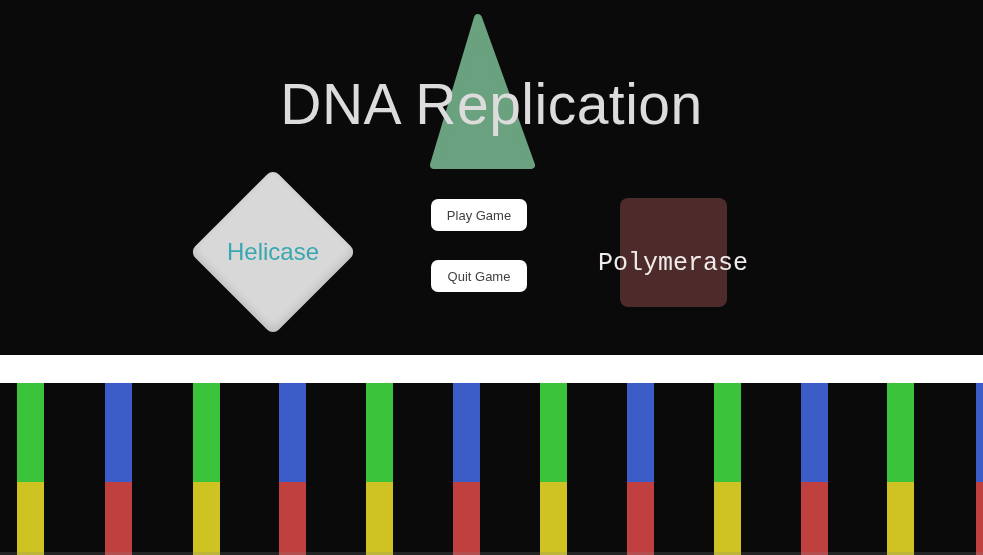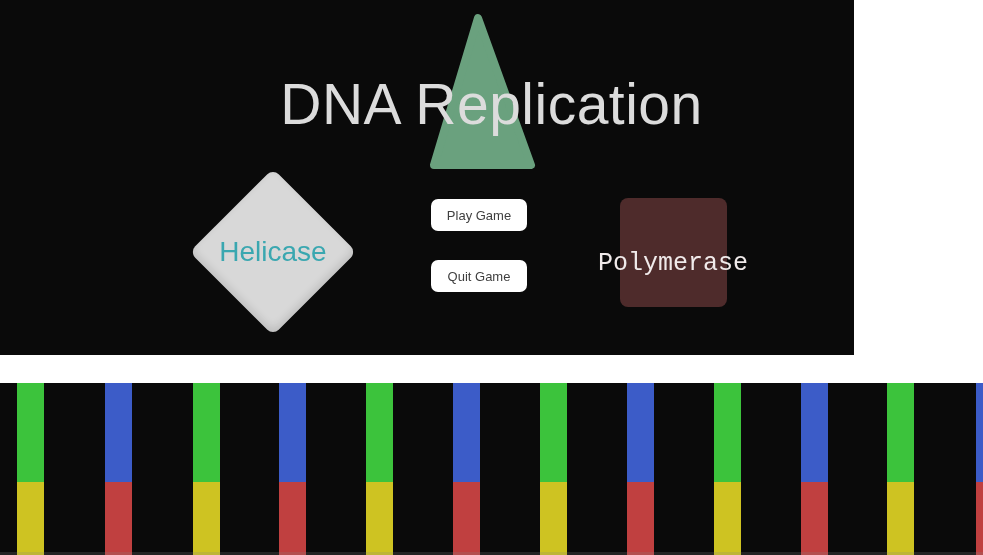--- a/index.html
+++ b/index.html
@@ -13,21 +13,21 @@
     width: 983px;
     height: 555px;
     overflow: hidden;
     background: #ffffff;
   }
 
   
   .menu-section {
     position: absolute;
     left: 0; top: 0;
-    width: 854px; height: 355px;
+    width: 983px; height: 355px;
     background: var(--background, #0a0a0a);
     overflow: hidden;
   }
   .triangle-svg {
     position: absolute;
     left: 425px; top: 8px;
     width: 115px; height: 165px;
     z-index: 1;
   }
   .triangle-svg polygon {
@@ -55,21 +55,21 @@
     transform: translate(-50%, -50%) rotate(45deg);
     background: var(--diamond-fill, #d8d8d8);
     border-radius: 8px;
     box-shadow: inset -3px -3px 8px rgba(0,0,0,0.12);
     z-index: 1;
   }
   .helicase-label {
     position: absolute;
     left: 273px; top: 252px;
     transform: translate(-50%, -50%);
-    font-size: 28px;
+    font-size: 24px;
     font-weight: 400;
     color: var(--helicase-text, #3aa7b0);
     z-index: 2;
     white-space: nowrap;
   }
   .menu-button {
     position: absolute;
     left: 431px;
     width: 96px; height: 32px;
     background: var(--button-bg, #ffffff);

